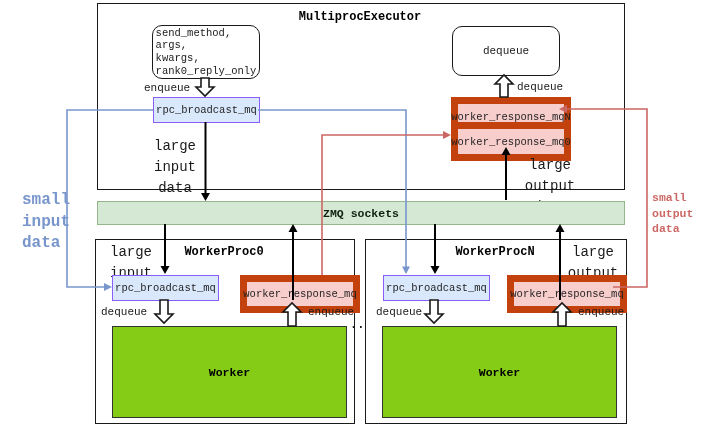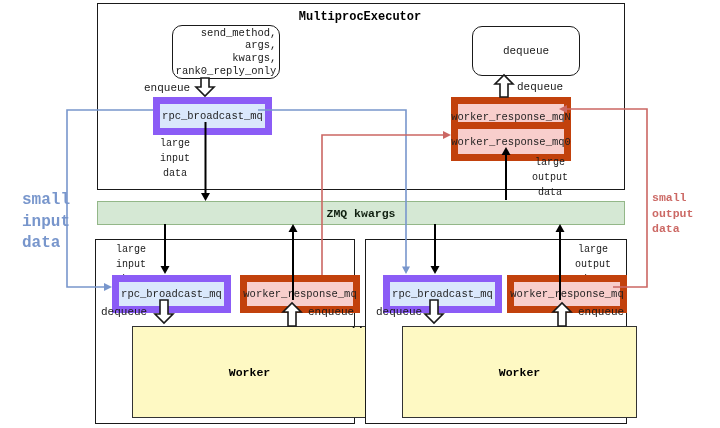--- a/index.html
+++ b/index.html
@@ -5,38 +5,38 @@
   html,body { margin:0; padding:0; background:#ffffff; }
   #canvas {
     position:relative; width:720px; height:428px;
     font-family:Liberation Mono, monospace;
     color:#1a1a1a; background:#ffffff; overflow:hidden;padding-left:46px;
   }
   .abs { position:absolute; }
   .frame { border:1.6px solid #1a1a1a; background:#ffffff; }
   .title { font-weight:bold; font-size:12px; text-align:center; color:#000; }
   .lbl { font-size:11px; color:#1a1a1a; }
-  .lbl2 { font-size:10px; line-height:1.5; text-align:center; white-space:pre-line; color:#1a1a1a; }
+  .lbl2 { font-size:14px; line-height:1.5; text-align:center; white-space:pre-line; color:#1a1a1a; }
   .mlbox { display:flex; align-items:center; justify-content:center;
-           text-align:right; white-space:pre-line;margin-left:20px; }
+           text-align:left; white-space:pre-line; }
   .qbox { display:flex; align-items:center; justify-content:center;
           font-size:10.5px; color:#1f1f1f; }
-  .qblue { background:#dae8fc; border:7px solid #8b5cf6; }
+  .qblue { background:#dae8fc; border:1px solid #8b5cf6; }
   .qred  { background:#f8cecc; border:7px solid #c2410c; }
   .round { border:1.5px solid #1a1a1a; border-radius:10px; background:#fff; }
   .zmq { background:#d5e8d4; border:1px solid #93b788;
          display:flex; align-items:center; justify-content:center;
          font-weight:bold; font-size:11.5px; color:#0f1f0f; }
   .note-blue { font-weight:bold; font-size:16px; color:#7896cc;
                text-align:left; white-space:pre-line; line-height:1.35;margin-left:20px; }
   .note-red  { font-weight:bold; font-size:11.5px; color:#cc6965;
                white-space:pre-line; line-height:1.35; }
-  .workerbox { border:1.5px solid #333; background:#fef9c3; display:flex;
+  .workerbox { border:1.5px solid #333; background:#84cc16; display:flex;
                align-items:center; justify-content:center;
-               font-weight:bold; font-size:11.5px; color:#000;margin-left:20px; }
+               font-weight:bold; font-size:11.5px; color:#000; }
   #wires { position:absolute; left:0; top:0; width:720px; height:428px;
            pointer-events:none; }
 </style>
 </head>
 <body>
 
 <div id="canvas">
 
   <div class="abs frame" style="left:97px; top:3px; width:526px; height:185px;"></div>
   <div class="abs title" style="left:97px; top:10px; width:526px;">MultiprocExecutor</div>
@@ -56,39 +56,41 @@
   <div class="abs round mlbox" style="left:452px; top:26px; width:106px; height:48px; font-size:11px;">dequeue</div>
 
   <div class="abs lbl" style="left:517px; top:81px; width:50px;">dequeue</div>
 
   <div class="abs qbox qred" style="left:451px; top:97px; width:106px; height:25px;">worker_response_mqN</div>
   <div class="abs qbox qred" style="left:451px; top:122px; width:106px; height:25px;">worker_response_mq0</div>
 
   <div class="abs lbl2" style="left:521px; top:155px; width:58px;">large output
 data</div>
 
-  <div class="abs zmq" style="left:97px; top:201px; width:526px; height:22px;">ZMQ kwargs</div>
+  <div class="abs zmq" style="left:97px; top:201px; width:526px; height:22px;">ZMQ sockets</div>
 
   <div class="abs note-blue" style="left:2px; top:190px; width:64px;">small input
 data</div>
   <div class="abs note-red" style="left:652px; top:190px; width:66px;">small output
 data</div>
 
   <div class="abs frame" style="left:95px; top:239px; width:258px; height:183px;"></div>
+  <div class="abs title" style="left:95px; top:245px; width:258px;">WorkerProc0</div>
   <div class="abs lbl2" style="left:103px; top:242px; width:56px;">large input
 data</div>
   <div class="abs qbox qblue" style="left:112px; top:275px; width:105px; height:24px;">rpc_broadcast_mq</div>
   <div class="abs qbox qred" style="left:240px; top:275px; width:106px; height:24px;">worker_response_mq</div>
   <div class="abs lbl" style="left:101px; top:306px; width:48px;">dequeue</div>
   <div class="abs lbl" style="left:308px; top:306px; width:48px;">enqueue</div>
   <div class="abs workerbox" style="left:112px; top:326px; width:233px; height:90px;">Worker</div>
 
   <div class="abs" style="left:350px; top:318px; width:16px; text-align:center; font-weight:bold; font-size:12px;">...</div>
 
   <div class="abs frame" style="left:365px; top:239px; width:260px; height:183px;"></div>
+  <div class="abs title" style="left:365px; top:245px; width:260px;">WorkerProcN</div>
   <div class="abs lbl2" style="left:564px; top:242px; width:58px;">large output
 data</div>
   <div class="abs qbox qblue" style="left:383px; top:275px; width:105px; height:24px;">rpc_broadcast_mq</div>
   <div class="abs qbox qred" style="left:507px; top:275px; width:106px; height:24px;">worker_response_mq</div>
   <div class="abs lbl" style="left:376px; top:306px; width:48px;">dequeue</div>
   <div class="abs lbl" style="left:578px; top:306px; width:48px;">enqueue</div>
   <div class="abs workerbox" style="left:382px; top:326px; width:233px; height:90px;">Worker</div>
 
   <svg id="wires" viewBox="0 0 720 428" xmlns="http://www.w3.org/2000/svg">
 

